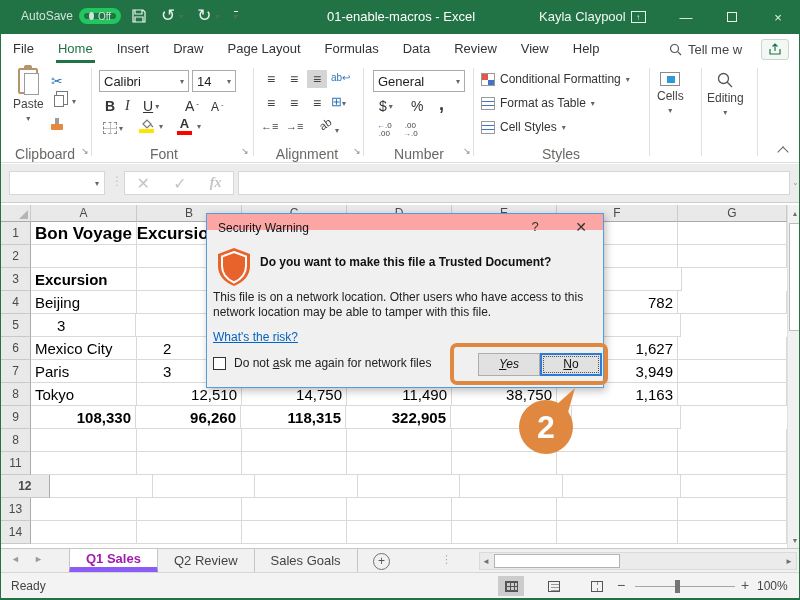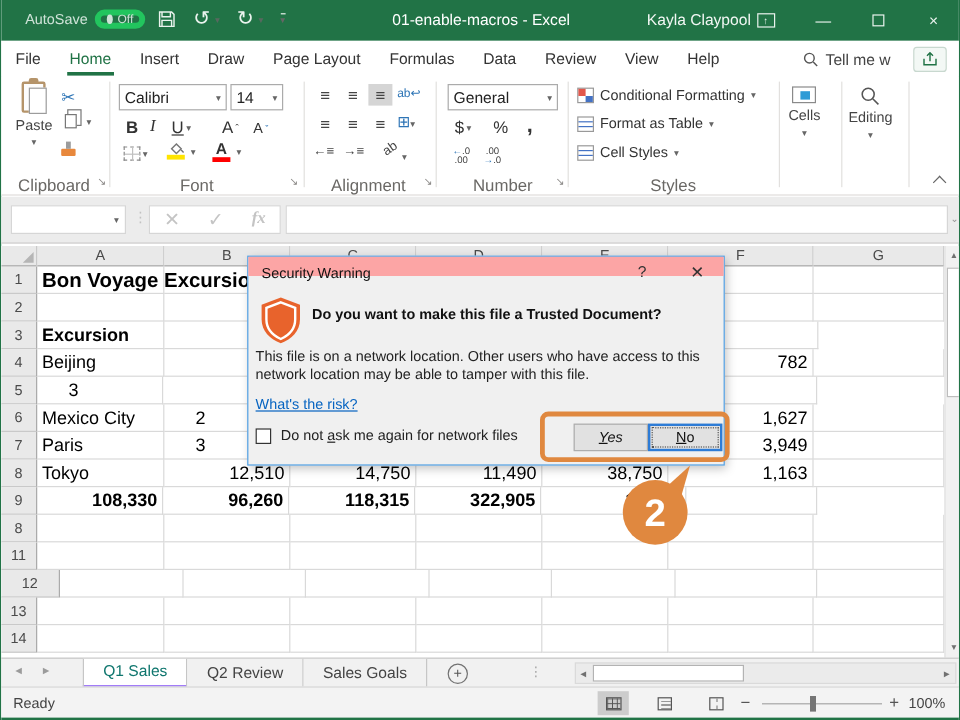--- a/index.html
+++ b/index.html
@@ -113,21 +113,21 @@
 
   
   .badge { position:absolute; left:512px; top:386px; width:70px; height:72px; z-index:6; }
 
   
   .sheetbar { position:absolute; left:0; top:548px; width:800px; height:24px; background:#f1f1f1; border-top:1px solid #c6c6c6; }
   .nav-arrows { position:absolute; left:10px; top:5px; color:#9b9b9b; font-size:9px; letter-spacing:14px; }
   .stabs { position:absolute; left:68px; top:0; height:24px; display:flex; }
   .stab { height:24px; line-height:23px; padding:0 16px; font-size:13px; color:#444; border-right:1px solid #c6c6c6; background:#f1f1f1; white-space:nowrap; }
   .stab:first-child { border-left:1px solid #c6c6c6; }
-  .stab.active { background:#fff; color:#0f766e; font-weight:normal; border-bottom:2px solid #8b5cf6; line-height:20px; }
+  .stab.active { background:#fff; color:#a21caf; font-weight:bold; border-bottom:6px solid #8b5cf6; line-height:20px; }
   .newsheet { position:absolute; left:372px; top:4px; width:17px; height:17px; border:1px solid #717171; border-radius:50%; color:#555; text-align:center; line-height:15px; font-size:12px; }
   .tabdots { position:absolute; left:440px; top:4px; color:#a5a5a5; font-size:11px; }
   .hscroll { position:absolute; left:478px; top:3px; width:318px; height:18px; background:#ebebeb; border:1px solid #dadada; }
   .hs-left { position:absolute; left:2px; top:4px; color:#707070; font-size:8px; }
   .hs-thumb { position:absolute; left:14px; top:1px; width:126px; height:14px; background:#fff; border:1px solid #b3b3b3; }
   .hs-right { position:absolute; right:3px; top:4px; color:#707070; font-size:8px; }
 
   
   .statusbar { position:absolute; left:0; top:572px; width:800px; height:26px; background:#f3f3f3; border-top:1px solid #d6d6d6; }
   .stat-ready { position:absolute; left:10px; top:6px; font-size:12px; color:#444; }
@@ -471,21 +471,21 @@
         <div class="rncell" style="width: 30px;">11</div>
         <div class="cell al" style="width: 106px;"></div>
         <div class="cell ar" style="width: 105px;"></div>
         <div class="cell ar" style="width: 105px;"></div>
         <div class="cell ar" style="width: 105px;"></div>
         <div class="cell ar" style="width: 105px;"></div>
         <div class="cell ar" style="width: 121px;"></div>
         <div class="cell ar" style="width: 109px;"></div>
       </div>
       <div class="grow">
-        <div class="rncell" style="width: 50px;">12</div>
+        <div class="rncell" style="width: 50px; font-weight: bold;">12</div>
         <div class="cell al" style="width: 106px;"></div>
         <div class="cell ar" style="width: 105px;"></div>
         <div class="cell ar" style="width: 105px;"></div>
         <div class="cell ar" style="width: 105px;"></div>
         <div class="cell ar" style="width: 105px;"></div>
         <div class="cell ar" style="width: 121px;"></div>
         <div class="cell ar" style="width: 109px;"></div>
       </div>
       <div class="grow">
         <div class="rncell" style="width: 30px;">13</div>

